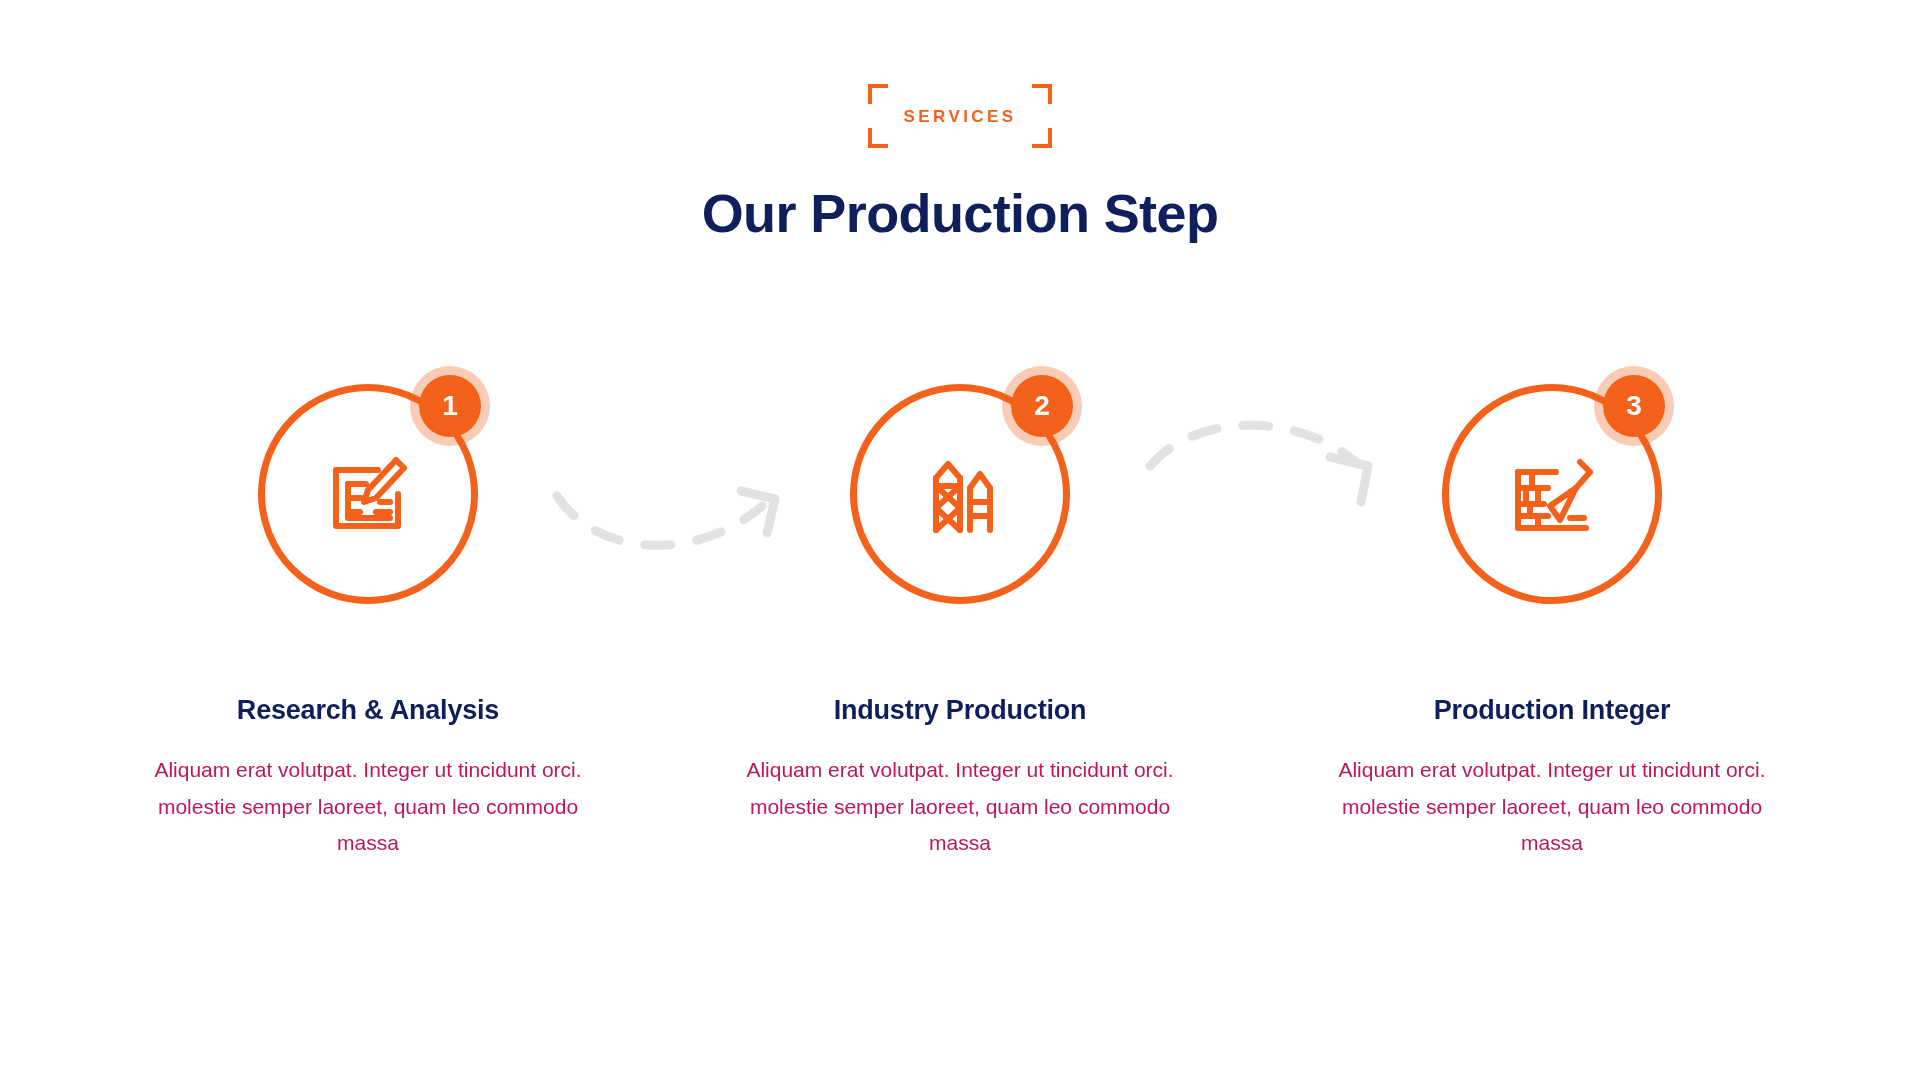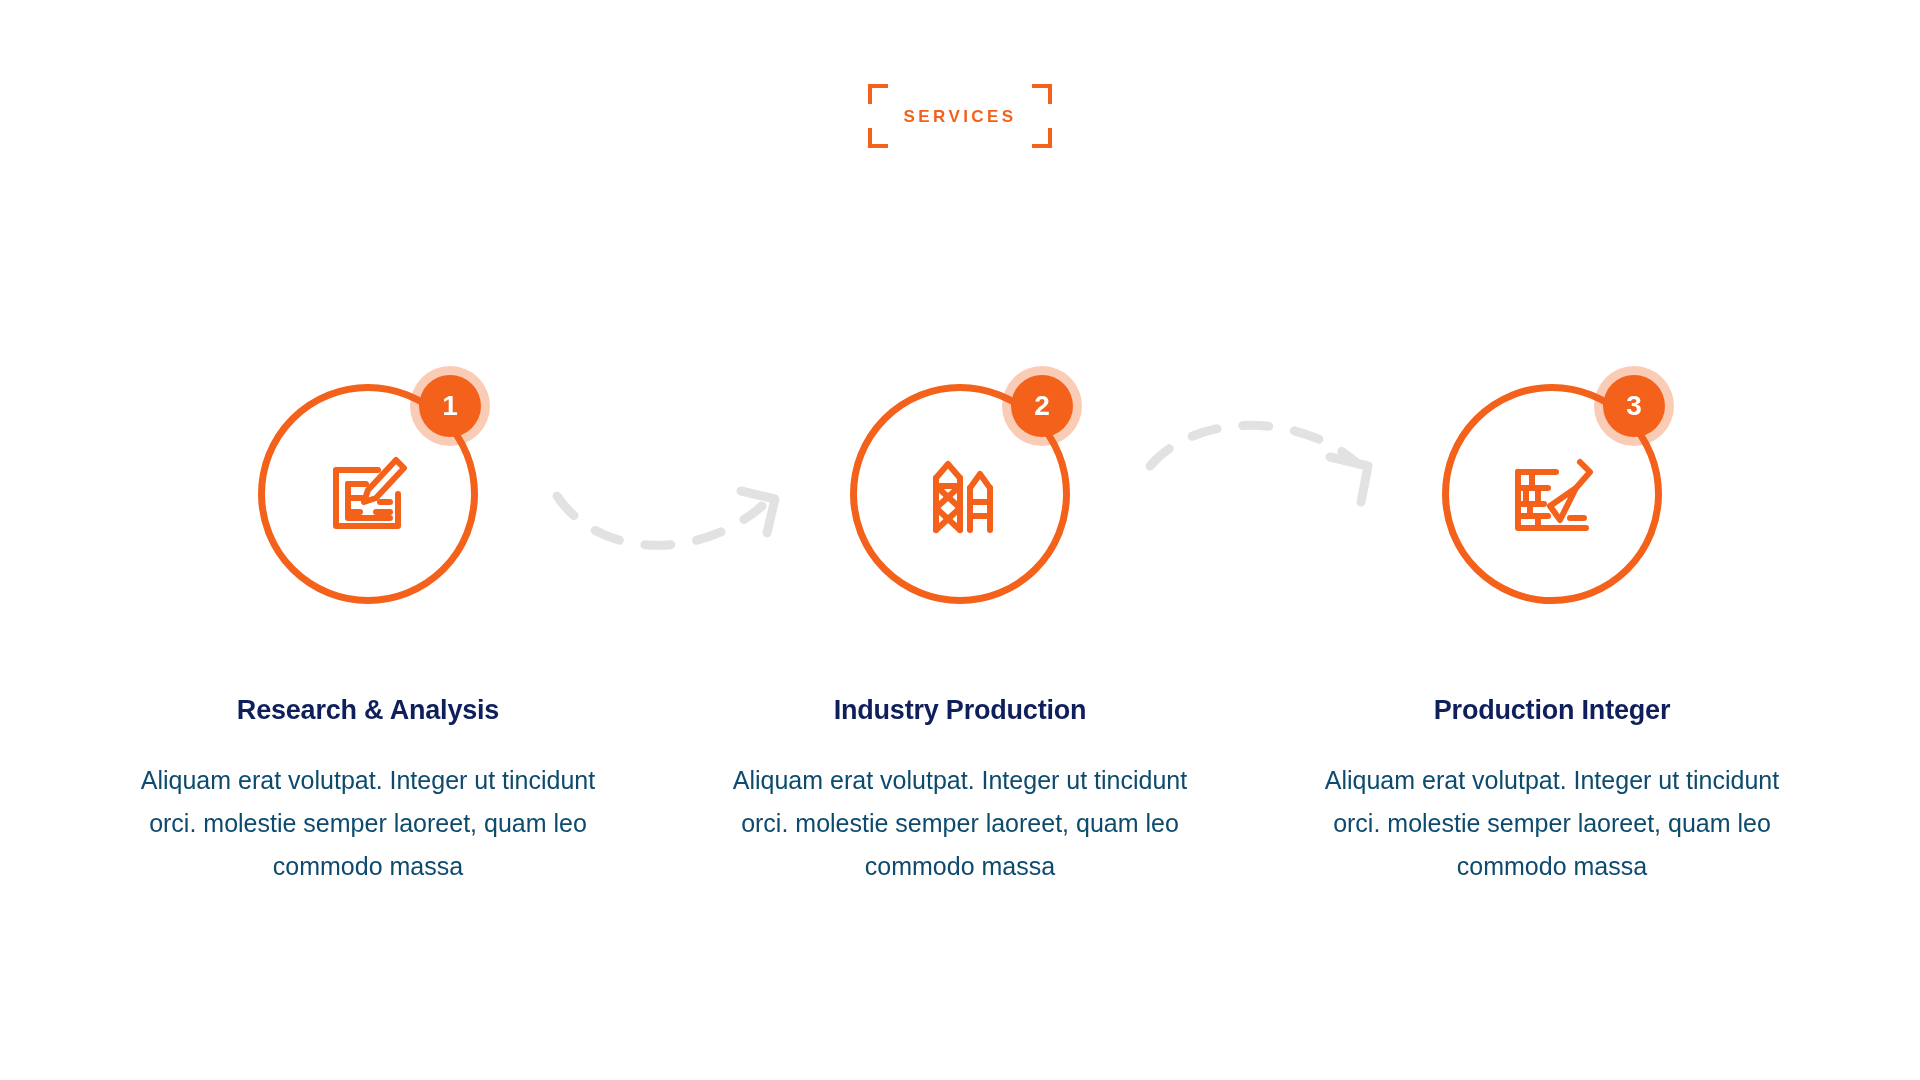--- a/index.html
+++ b/index.html
@@ -149,45 +149,46 @@
     top: 694px;
     width: 470px;
     margin-left: -235px;
     text-align: center;
   }
   .col-title {
     font-size: 27px;
     font-weight: bold;
     color: #0F1F5C;
     line-height: 1.2;
-    margin-bottom: 33px;
+    margin-bottom: 26px;
     letter-spacing: -0.2px;
   }
   .col-body {
-    font-size: 25px;
-    color: #0c4a6e;
+    font-size: 21px;
+    color: #be185d;
     line-height: 1.72;
     font-weight: normal;
   }
 </style>
 </head>
 <body>
 
 <div class="page">
 
   <div class="eyebrow-wrap">
     <div class="eyebrow">
       <span class="corner tl"></span>
       <span class="corner tr"></span>
       <span class="corner bl"></span>
       <span class="corner br"></span>
       <span class="eyebrow-label">SERVICES</span>
     </div>
   </div>
 
+  <h1 class="section-title">Our Production Step</h1>
 
   <svg class="connector" viewBox="0 0 1920 1080" xmlns="http://www.w3.org/2000/svg">
     <g fill="none" stroke="#E2E2E2" stroke-width="9" stroke-linecap="round">
       <path d="M 557 496 C 600 560, 700 560, 762 506" stroke-dasharray="26 26"></path>
       <path d="M 741 491 L 775 499 L 767 533" stroke-linejoin="round"></path>
     </g>
     <g fill="none" stroke="#E2E2E2" stroke-width="9" stroke-linecap="round">
       <path d="M 1150 466 C 1196 412, 1300 412, 1358 464" stroke-dasharray="26 26"></path>
       <path d="M 1330 457 L 1368 466 L 1361 502" stroke-linejoin="round"></path>
     </g>

